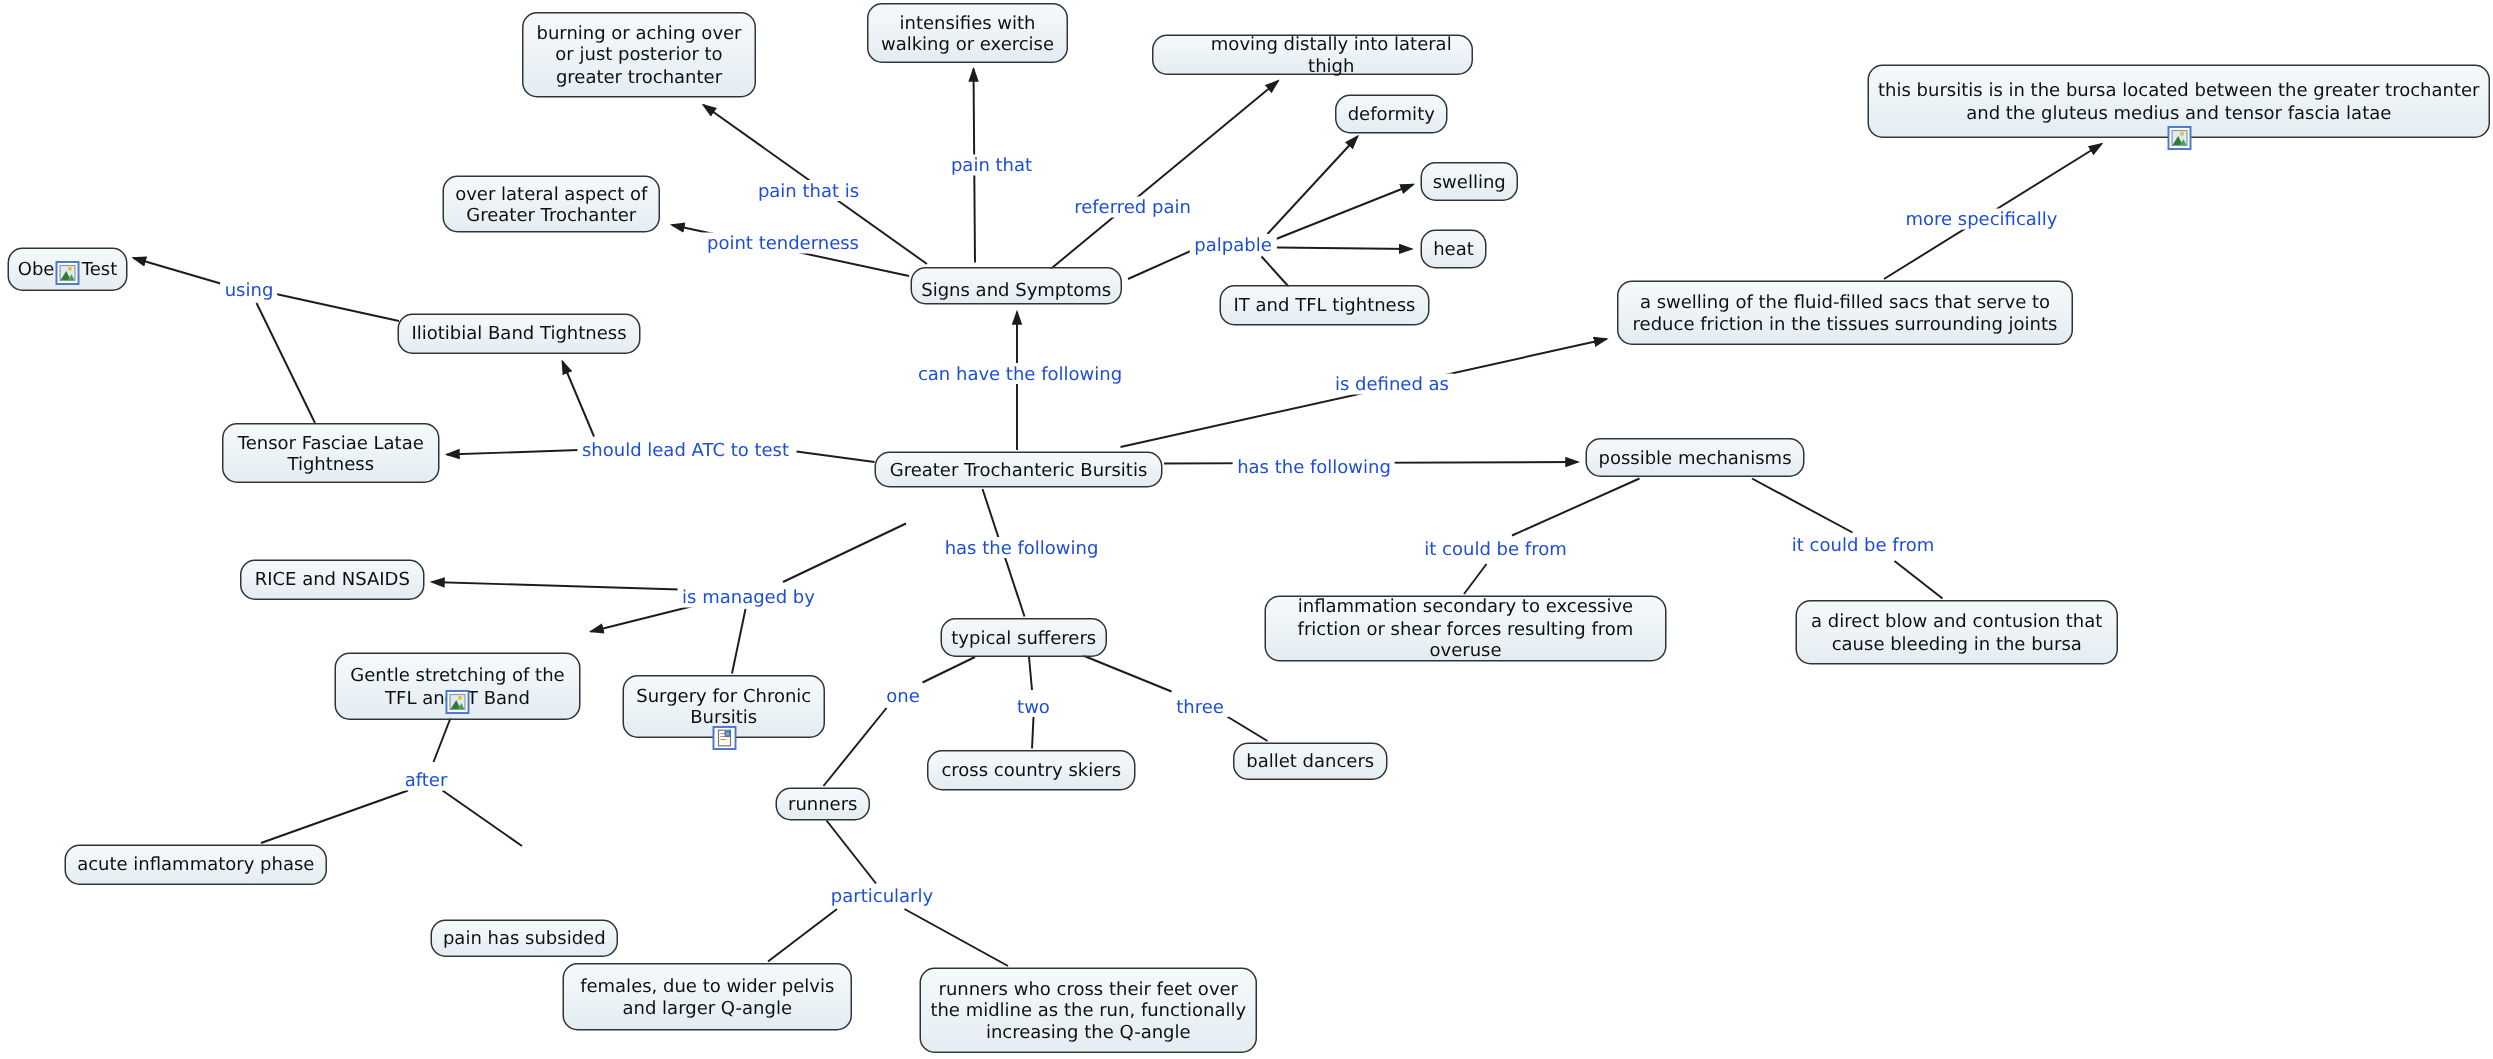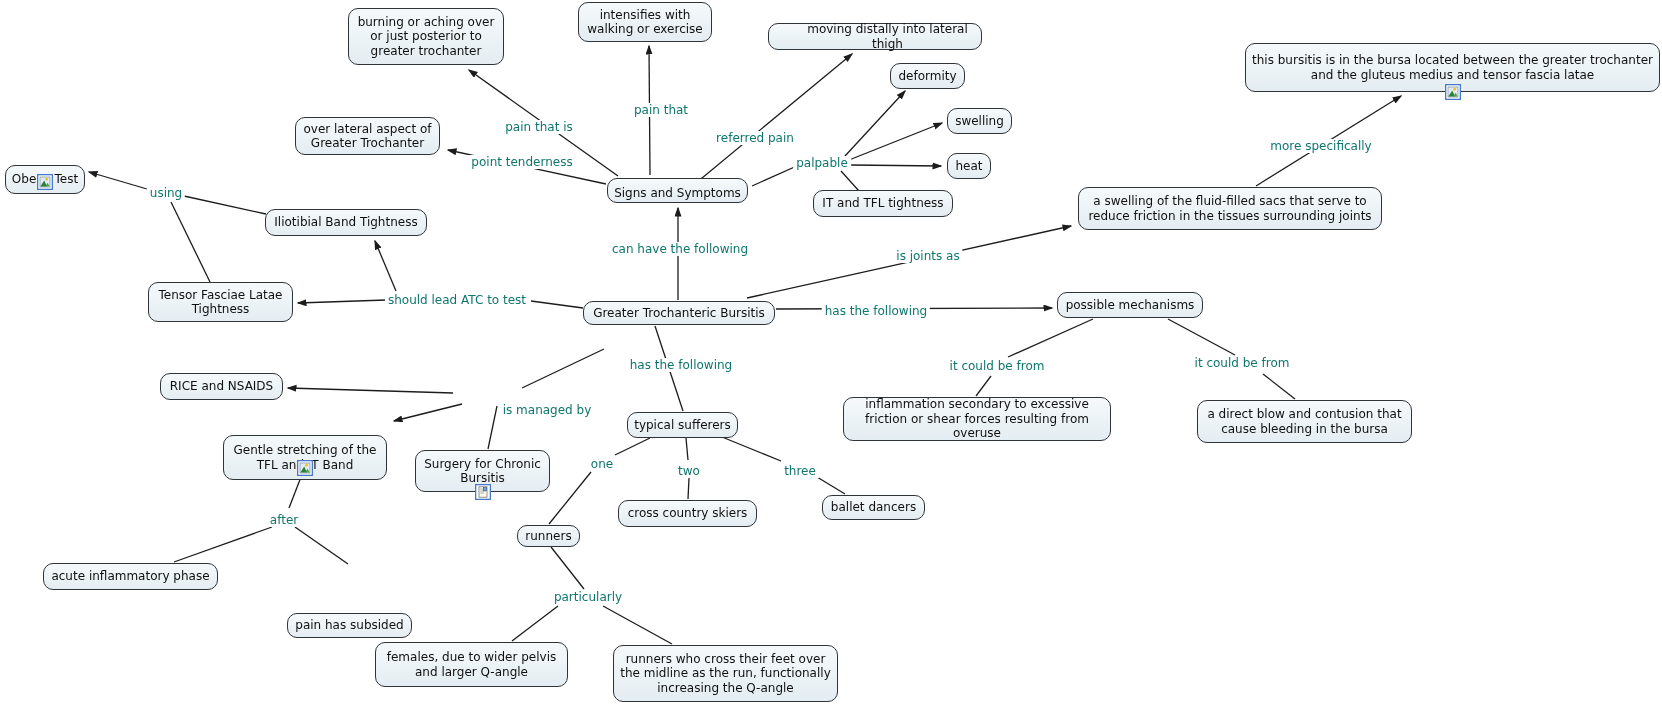--- a/index.html
+++ b/index.html
@@ -12,21 +12,21 @@
   .node {
     position:absolute; z-index:3; box-sizing:border-box;
     display:flex; align-items:center; justify-content:center; text-align:center;
     background:linear-gradient(180deg, #f5f9fb 0%, #e4edf2 100%);
     border:1px solid #2f3439; border-radius:10px;
     font-size:12px; line-height:1.2; color:#101010; padding:2px 5px;
   }
   .edge-label {
     position:absolute; z-index:2; transform:translate(-50%,-50%);
     background:#ffffff; white-space:nowrap; padding:0 3px;
-    font-size:12px; color:#0f766e;
+    font-size:12px; color:#1d4ed8;
   }
   .res-icon { position:absolute; z-index:4; width:16px; height:16px; cursor:pointer; }
   .res-icon svg { display:block; }
 </style>
 </head>
 <body>
 
 <div class="canvas">
   <svg class="edge-layer" width="1662" height="706">
     <defs>
@@ -74,27 +74,27 @@
       <line x1="301" y1="477" x2="289" y2="508" stroke="#1c1c1c" stroke-width="1.3"></line>
       <line x1="272" y1="527" x2="174" y2="562" stroke="#1c1c1c" stroke-width="1.3"></line>
       <line x1="295" y1="527" x2="348" y2="564" stroke="#1c1c1c" stroke-width="1.3"></line>
     </svg>
 <div class="edge-label" style="left: 539px; top: 127px;">pain that is</div>
     <div class="edge-label" style="left: 661px; top: 110px;">pain that</div>
     <div class="edge-label" style="left: 755px; top: 138px;">referred pain</div>
     <div class="edge-label" style="left: 822px; top: 163px;">palpable</div>
     <div class="edge-label" style="left: 522px; top: 162px;">point tenderness</div>
     <div class="edge-label" style="left: 680px; top: 249px;">can have the following</div>
-    <div class="edge-label" style="left: 928px; top: 256px;">is joints as</div>
+    <div class="edge-label" style="left: 928px; top: 256px;">is defined as</div>
     <div class="edge-label" style="left: 1321px; top: 146px;">more specifically</div>
     <div class="edge-label" style="left: 876px; top: 311px;">has the following</div>
     <div class="edge-label" style="left: 997px; top: 366px;">it could be from</div>
     <div class="edge-label" style="left: 1242px; top: 363px;">it could be from</div>
     <div class="edge-label" style="left: 681px; top: 365px;">has the following</div>
-    <div class="edge-label" style="left: 499px; top: 410px; margin-left: 48px;">is managed by</div>
+    <div class="edge-label" style="left: 499px; top: 398px;">is managed by</div>
     <div class="edge-label" style="left: 166px; top: 193px;">using</div>
     <div class="edge-label" style="left: 457px; top: 300px;">should lead ATC to test</div>
     <div class="edge-label" style="left: 602px; top: 464px;">one</div>
     <div class="edge-label" style="left: 689px; top: 471px;">two</div>
     <div class="edge-label" style="left: 800px; top: 471px;">three</div>
     <div class="edge-label" style="left: 284px; top: 520px;">after</div>
     <div class="edge-label" style="left: 588px; top: 597px;">particularly</div>
     <div class="node" style="left: 348px; top: 8px; width: 156px; height: 57px;">
       <span>burning or aching over or just posterior to greater trochanter</span>
     </div>

